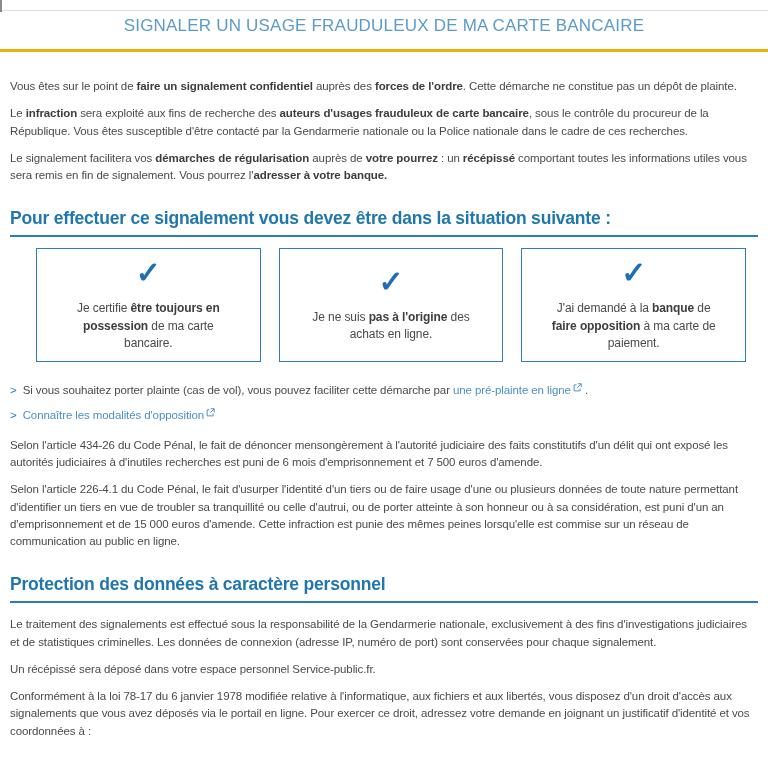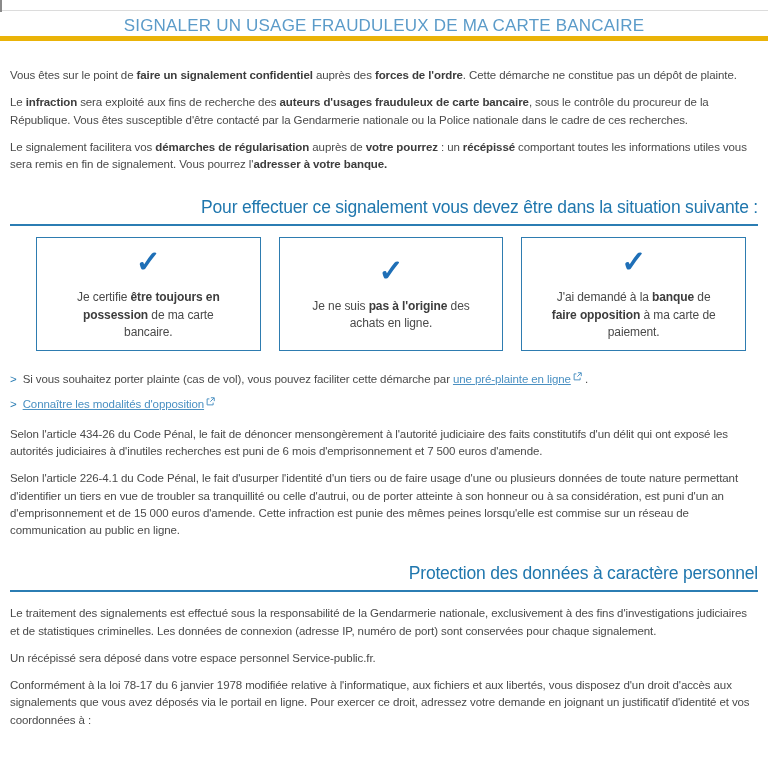--- a/index.html
+++ b/index.html
@@ -12,47 +12,46 @@
     color: #4a4a4a;
     position: relative;
     overflow: hidden;
     letter-spacing: -0.1px;
   }
 
   
   .titlebar {
     margin-top: 10px;
     border-top: 1px solid #dcdcdc;
-    border-bottom: 5px solid #eab308;
+    border-bottom: 3px solid #eab308;
     text-align: center;
-    padding: 5px 0 0;
+    padding: 5px 0 13px;
   }
   .titlebar h1 {
     margin: 0;
     font-size: 17px;
     font-weight: 400;
     color: #5b9bc9;
     letter-spacing: 0.2px;
   }
 
   .content { padding: 0 10px; }
 
   p { margin: 10px 0; line-height: 1.5; }
   p.first { margin-top: 26px; }
   b { color: #3d3d3d; }
 
   h2 {
     margin: 24px 0 0;
     padding-bottom: 6px;
     font-size: 17.5px;
-    font-weight: 400;
+    font-weight: 700;
     letter-spacing: -0.2px;
     color: #2077ae;
     border-bottom: 2px solid #2b7db3;
-    text-align: right;
   }
 
   
   .cards {
     display: flex;
     gap: 18px;
     margin: 11px 12px 0 26px;
   }
   .card {
     flex: 1;
@@ -73,21 +72,21 @@
     line-height: 1;
     font-weight: 700;
     color: #1e6fb7;
     margin-bottom: 12px;
   }
 
   
   .linkrows { margin-top: 20px; }
   .linkrow { margin: 7px 0; line-height: 1.5; }
   .linkrow .marker { color: #2b7db3; margin-right: 6px; font-weight: 400; }
-  .linkrow a { color: #4a90c2; text-decoration: underline; cursor: pointer; }
+  .linkrow a { color: #4a90c2; cursor: pointer; }
   .ext-icon {
     display: inline-block;
     margin-left: 2px;
     position: relative;
     top: -2px;
     color: #4a90c2;
   }
   .ext-icon svg { display: block; }
 
   

